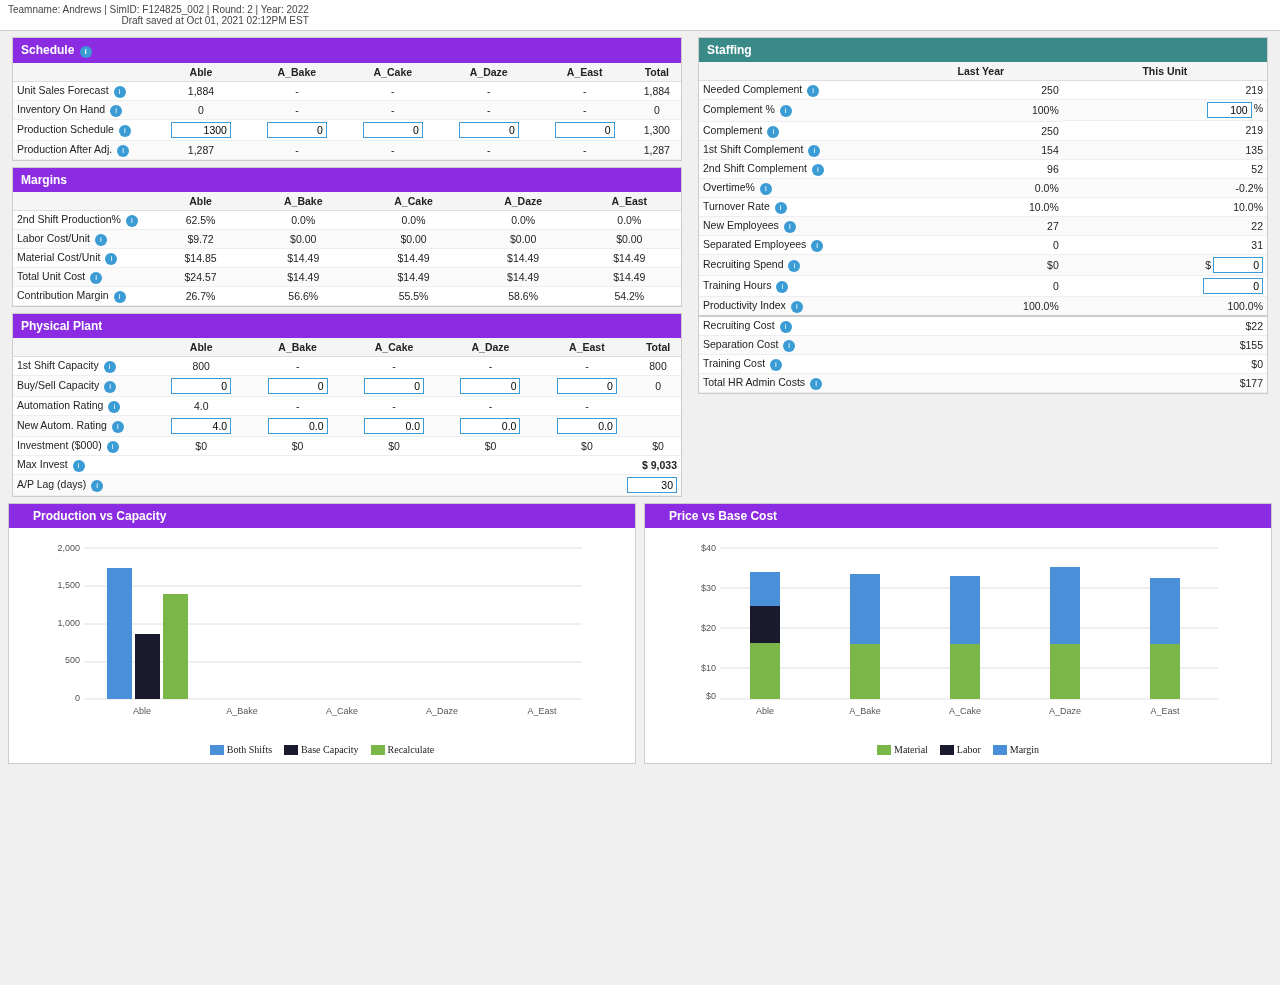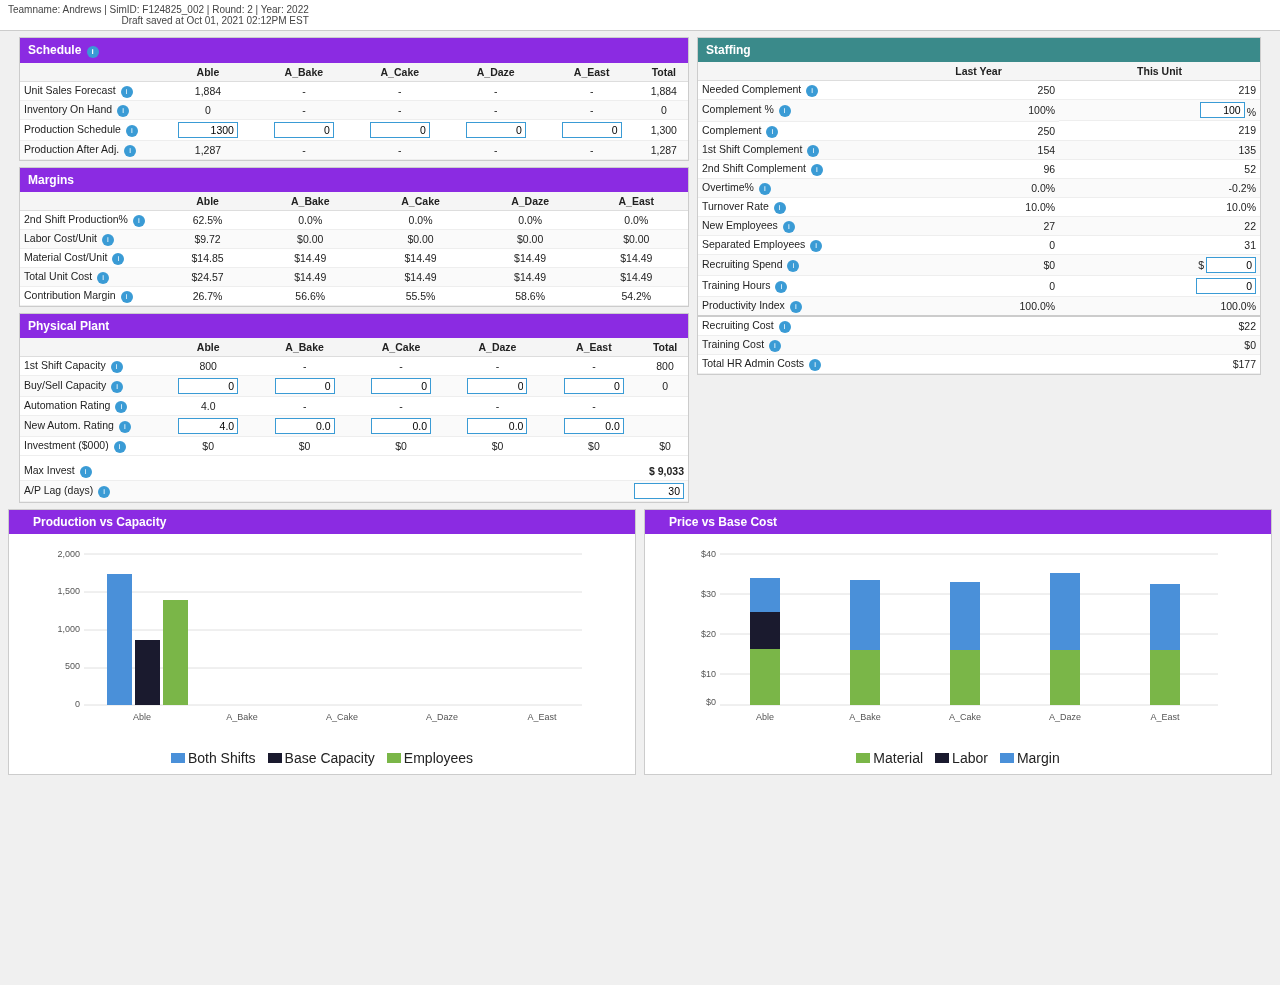--- a/index.html
+++ b/index.html
@@ -5,21 +5,21 @@
     * { box-sizing: border-box; margin: 0; padding: 0; }
     body { font-family: Arial, sans-serif; font-size: 11px; background: #f0f0f0; color: #222; }
 
     .top-bar { display: flex; align-items: center; justify-content: space-between; background: #fff; padding: 4px 8px; border-bottom: 1px solid #ccc; }
     .top-bar-left { display: flex; align-items: center; gap: 8px; }
     .recalc-btn { background: #e0e0e0; border: 1px solid #aaa; padding: 4px 10px; cursor: pointer; font-size: 11px; border-radius: 3px; }
     .top-title { font-size: 16px; font-weight: bold; color: #8b2be2; display: flex; align-items: center; gap: 6px; }
     .hr-badge { background: #3a9bd5; color: #fff; font-size: 10px; padding: 1px 4px; border-radius: 2px; }
     .top-info { text-align: right; font-size: 10px; color: #444; }
 
-    .main-layout { display: flex; gap: 8px; padding: 6px 19px; }
+    .main-layout { display: flex; gap: 16px; padding: 6px 12px; }
     .left-col { flex: 0 0 670px; display: flex; flex-direction: column; gap: 6px; }
     .right-col { flex: 1; display: flex; flex-direction: column; gap: 6px; }
 
     .section { background: #fff; border: 1px solid #ccc; }
     .section-header { padding: 5px 8px; font-weight: bold; font-size: 12px; color: #fff; }
     .section-header.purple { background: #8b2be2; }
     .section-header.teal { background: #3a8a8a; }
 
     table { width: 100%; border-collapse: collapse; font-size: 10.5px; }
     th { background: #f5f5f5; text-align: center; padding: 3px 4px; font-weight: bold; border-bottom: 1px solid #ddd; }
@@ -38,21 +38,21 @@
     .staffing-table th.last-year { text-align: center; }
     .staffing-table td.right { text-align: right; }
 
     
     .bottom-row { display: flex; gap: 8px; padding: 0 8px 8px 8px; }
     .chart-box { flex: 1; background: #fff; border: 1px solid #ccc; padding: 8px; }
     .chart-title { background: #8b2be2; color: #fff; font-weight: bold; font-size: 12px; padding: 5px 24px; margin: -8px -8px 8px -8px; }
 
     svg text { font-family: Arial, sans-serif; }
 
-    .legend { display: flex; gap: 12px; justify-content: center; margin-top: 6px; font-size: 14px; }
+    .legend { display: flex; gap: 12px; justify-content: center; margin-top: 6px; font-size: 10px; font-family: Liberation Serif, serif; }
     .legend-item { display: flex; align-items: center; gap: 3px; }
     .legend-swatch { width: 14px; height: 10px; display: inline-block; }
   </style>
 </head>
 <body>
 
 <div class="top-bar">
   <div class="top-info">
     <div>Teamname: Andrews | SimID: F124825_002 | Round: 2 | Year: 2022</div>
     <div>Draft saved at Oct 01, 2021 02:12PM EST</div>
@@ -238,21 +238,21 @@
             <td class="label-col">Investment ($000) <span class="info-icon">i</span></td>
             <td>$0</td>
               <td>$0</td>
               <td>$0</td>
               <td>$0</td>
               <td>$0</td>
               <td>$0</td>
           </tr>
         </tbody>
       </table>
-      <table style="margin-top:6px;">
+      <table style="margin-top:0;">
         <tbody>
           <tr>
             <td class="label-col" style="width:300px">Max Invest <span class="info-icon">i</span></td>
             <td colspan="5"></td>
             <td style="text-align:right; font-weight:bold">$ 9,033</td>
           </tr>
           <tr>
             <td class="label-col">A/P Lag (days) <span class="info-icon">i</span></td>
             <td colspan="5"></td>
             <td style="text-align:right"><input type="text" value="30" style="width: 50px;"></td>
@@ -279,21 +279,21 @@
         </thead>
         <tbody>
           <tr>
             <td class="label-col">Needed Complement <span class="info-icon">i</span></td>
             <td class="right">250</td>
               <td class="right">219</td>
           </tr>
           <tr>
             <td class="label-col">Complement % <span class="info-icon">i</span></td>
             <td class="right">100%</td>
-            <td class="right" style="display:flex;align-items:flex-end;gap:2px;justify-content:flex-end">
+            <td class="right" style="display:flex;align-items:flex-start;gap:2px;justify-content:flex-end">
               <input type="text" value="100" style="width: 45px;">
               <span>%</span>
             </td>
           </tr>
           <tr>
             <td class="label-col">Complement <span class="info-icon">i</span></td>
             <td class="right">250</td>
               <td class="right">219</td>
           </tr>
           <tr>
@@ -341,20 +341,25 @@
           </tr>
           <tr>
             <td class="label-col">Productivity Index <span class="info-icon">i</span></td>
             <td class="right">100.0%</td>
               <td class="right">100.0%</td>
           </tr>
           <tr style="border-top:2px solid #ccc;">
             <td class="label-col">Recruiting Cost <span class="info-icon">i</span></td>
             <td class="right"></td>
               <td class="right">$22</td>
+          </tr>
+          <tr>
+            <td class="label-col">Separation Cost <span class="info-icon">i</span></td>
+            <td class="right"></td>
+              <td class="right">$155</td>
           </tr>
           <tr>
             <td class="label-col">Training Cost <span class="info-icon">i</span></td>
             <td class="right"></td>
               <td class="right">$0</td>
           </tr>
           <tr>
             <td class="label-col">Total HR Admin Costs <span class="info-icon">i</span></td>
             <td class="right"></td>
               <td class="right">$177</td>
@@ -401,21 +406,21 @@
       <div class="legend-item">
         <span class="legend-swatch" style="background:#4a90d9"></span>
         <span>Both Shifts</span>
       </div>
       <div class="legend-item">
         <span class="legend-swatch" style="background:#1a1a2e"></span>
         <span>Base Capacity</span>
       </div>
       <div class="legend-item">
         <span class="legend-swatch" style="background:#7ab648"></span>
-        <span>Employees</span>
+        <span>Recalculate</span>
       </div>
     </div>
   </div>
 
   <div class="chart-box">
     <div class="chart-title">Price vs Base Cost</div>
     <svg width="100%" height="200" viewBox="0 0 540 200">
 
       <text x="28" y="15" font-size="9" text-anchor="end" fill="#555">$40</text>
       <text x="28" y="55" font-size="9" text-anchor="end" fill="#555">$30</text>

